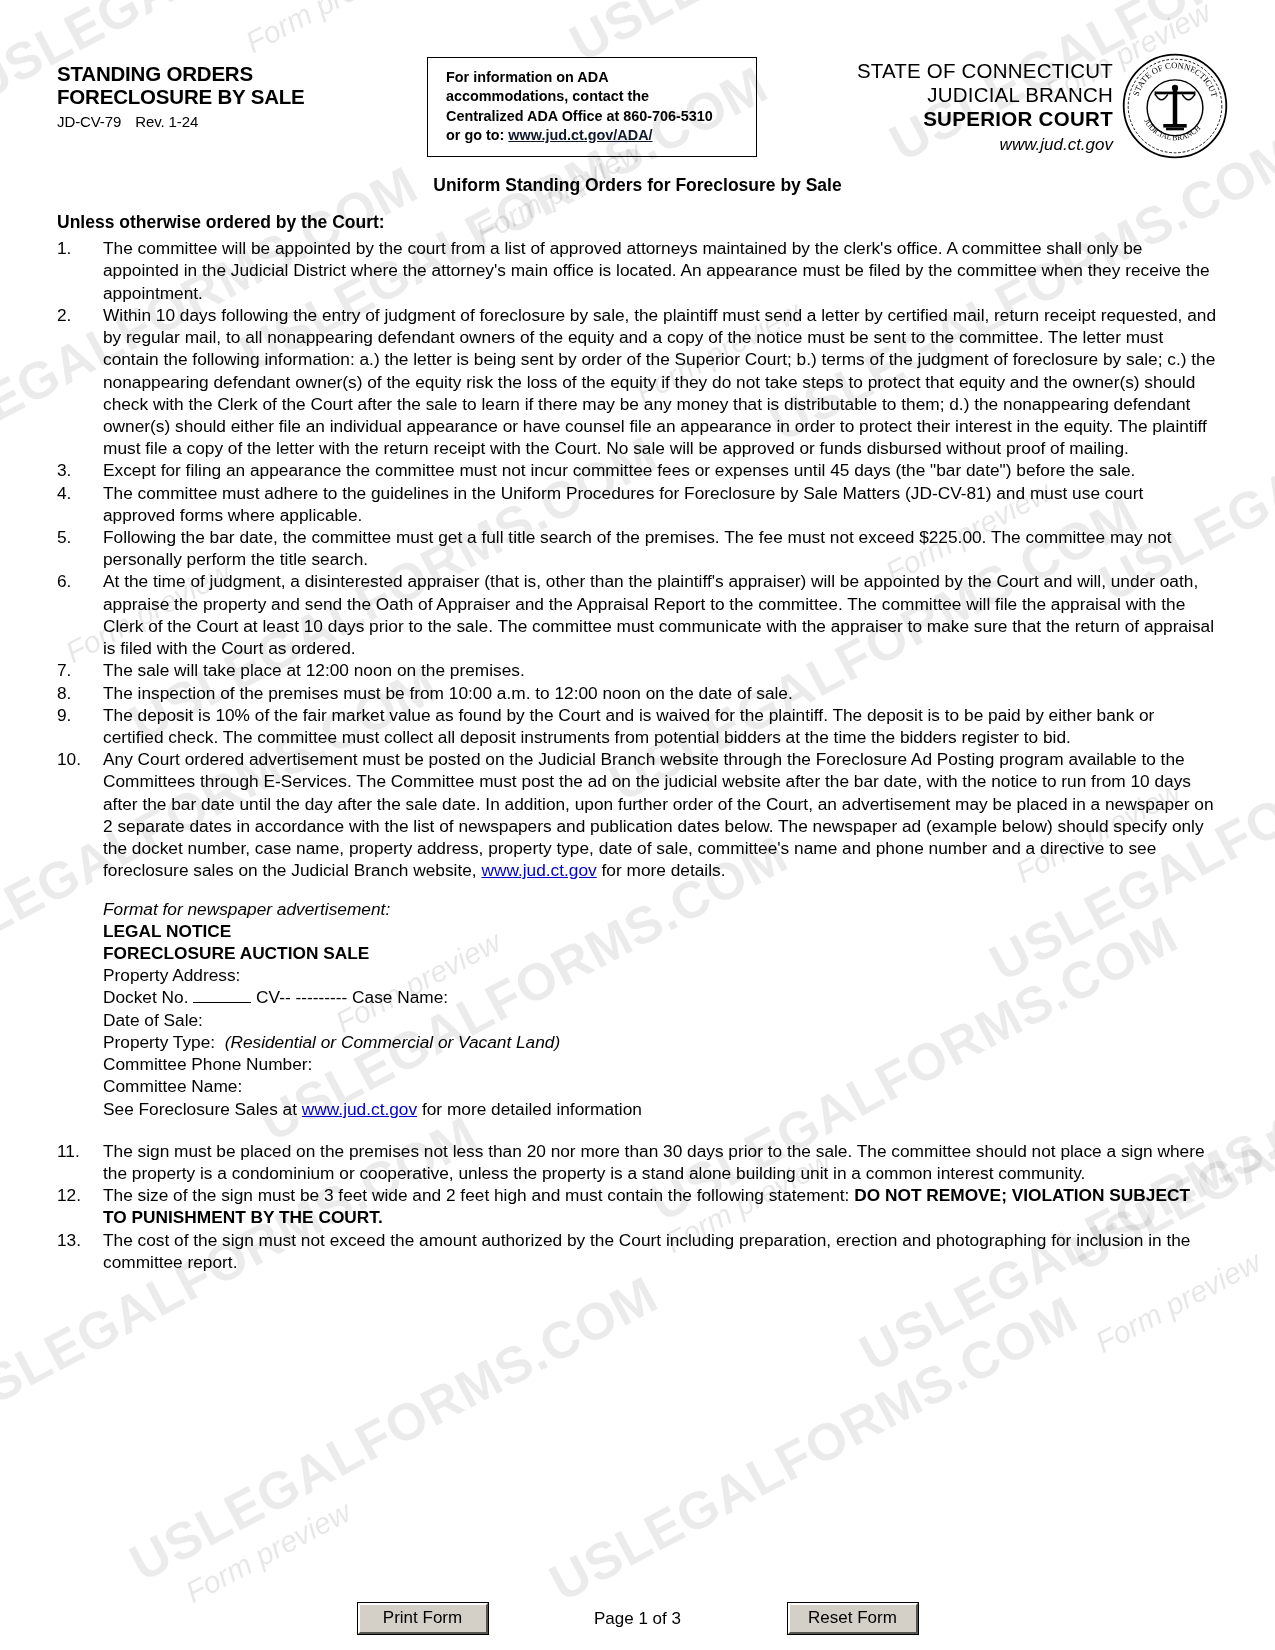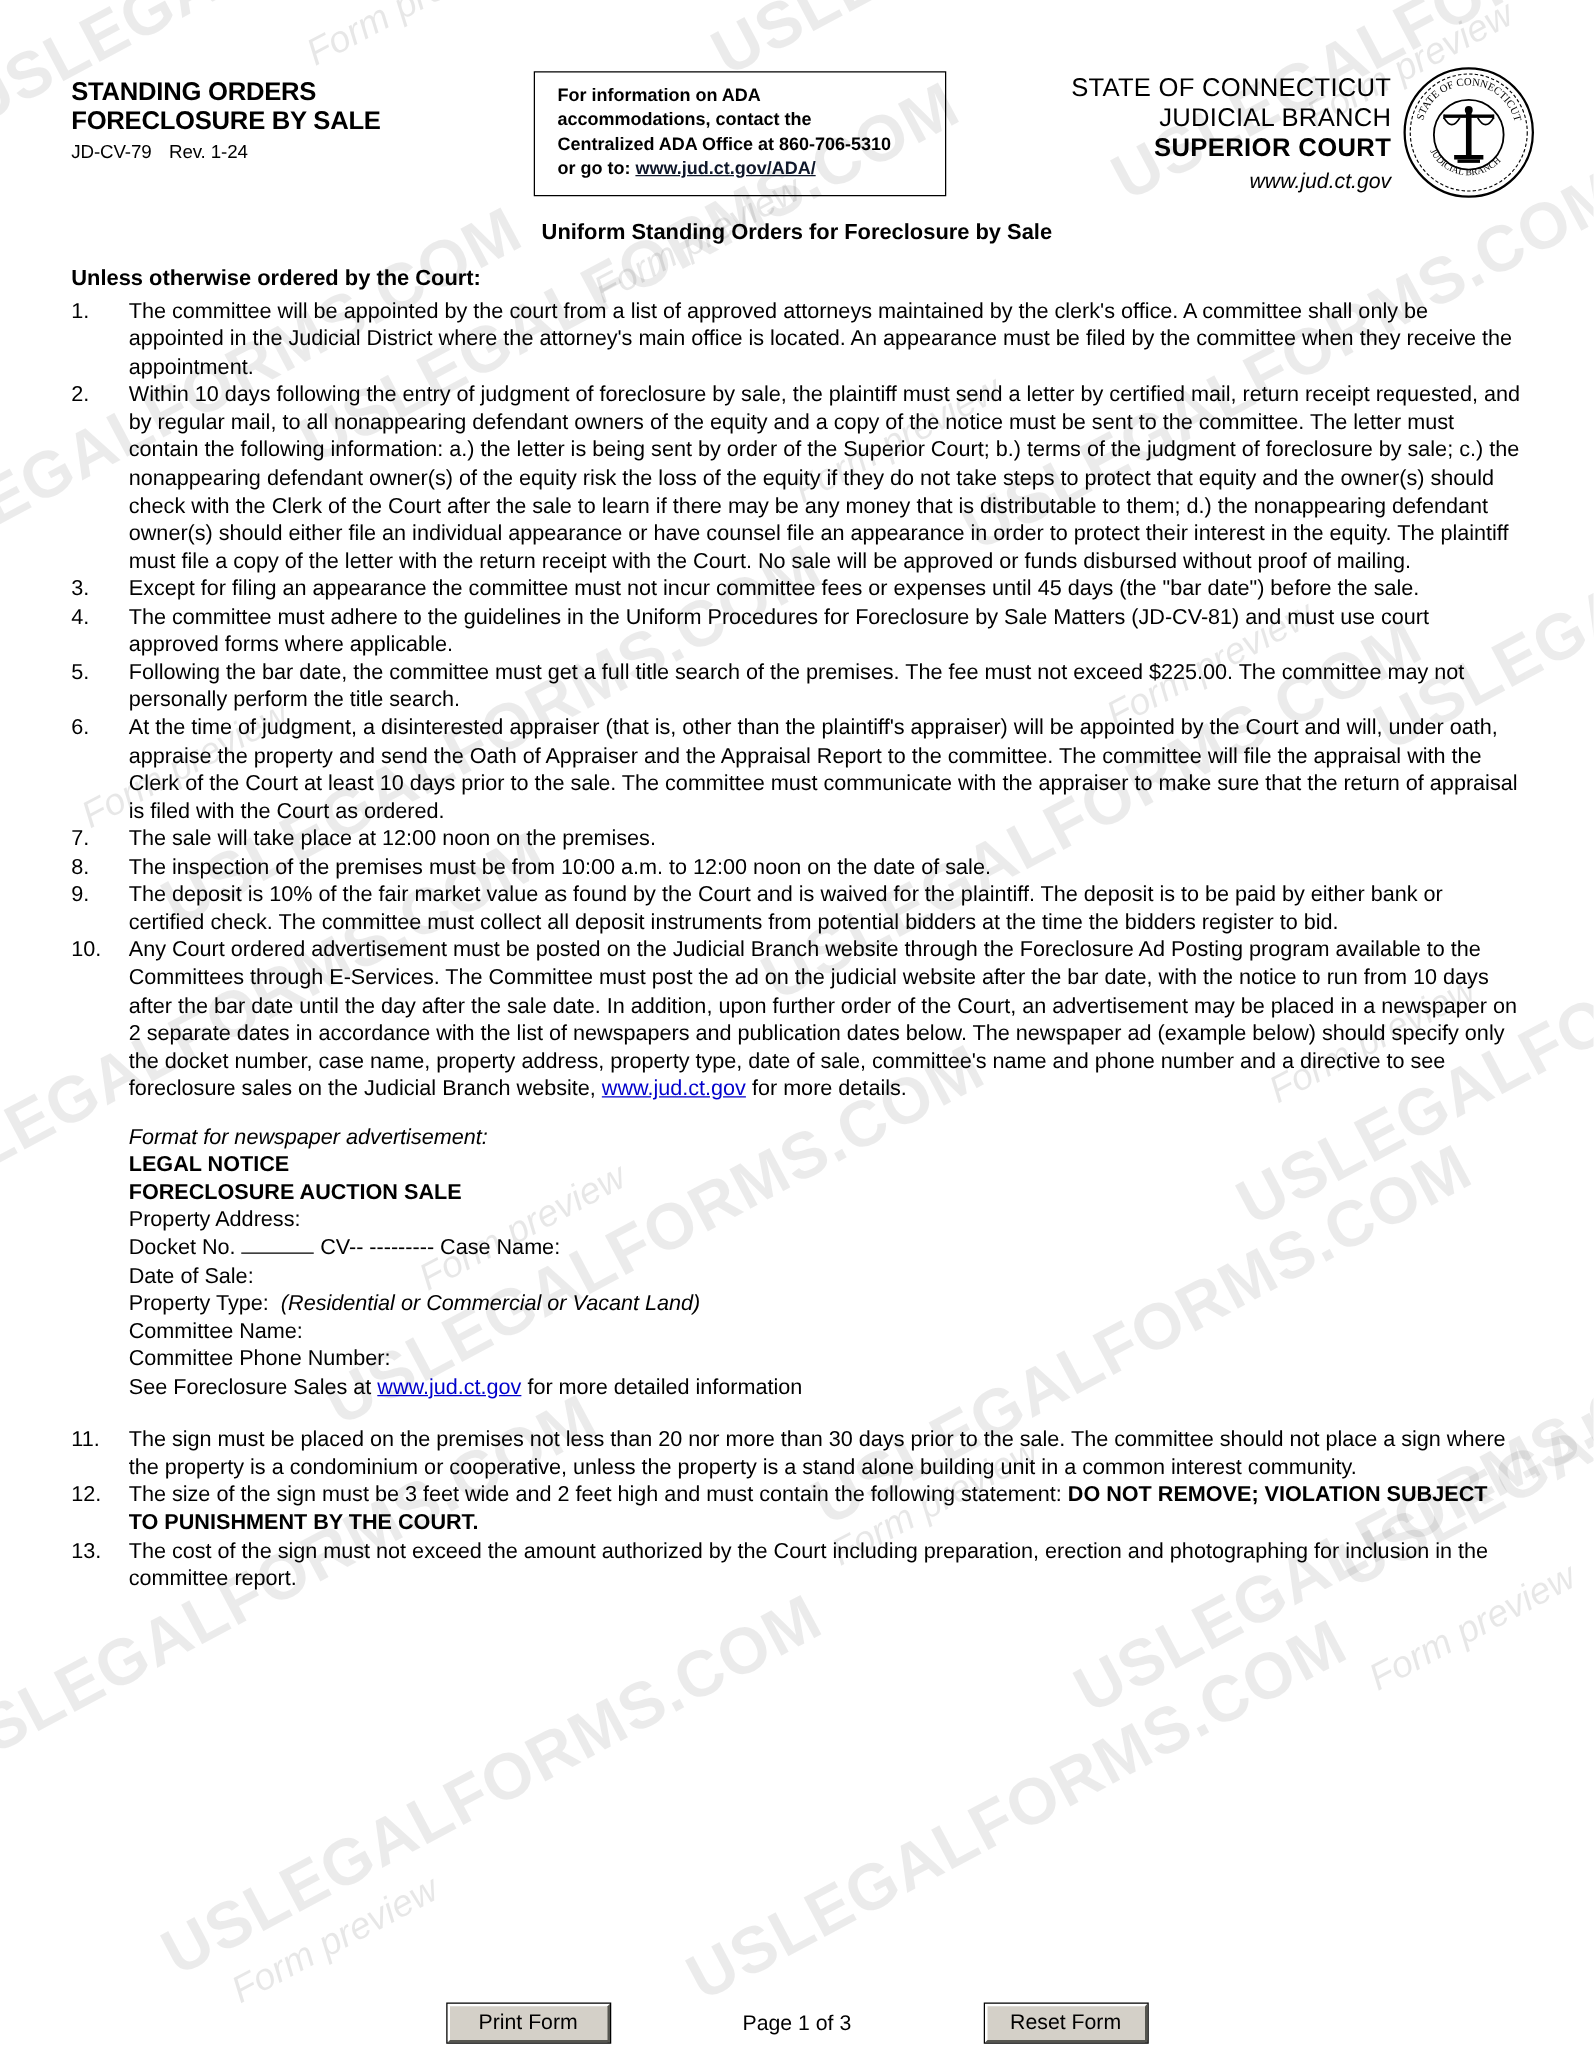--- a/index.html
+++ b/index.html
@@ -341,22 +341,22 @@
   </div>
 
   <div class="ad-block">
     <div class="it">Format for newspaper advertisement:</div>
     <div class="bold">LEGAL NOTICE</div>
     <div class="bold">FORECLOSURE AUCTION SALE</div>
     <div>Property Address:</div>
     <div><span>Docket No.</span> <span class="blank-line"></span> <span>CV-- --------- Case Name:</span></div>
     <div>Date of Sale:</div>
     <div><span>Property Type:</span>&nbsp; <span class="it">(Residential or Commercial or Vacant Land)</span></div>
+    <div>Committee Phone Number:</div>
     <div>Committee Name:</div>
-    <div>Committee Phone Number:</div>
     <div><span>See Foreclosure Sales at </span><a class="doclink" href="#">www.jud.ct.gov</a><span> for more detailed information</span></div>
   </div>
 
   <div class="list" style="margin-top:20px;">
     <div class="item">
       <div class="num">11.</div>
       <div class="txt">The sign must be placed on the premises not less than 20 nor more than 30 days prior to the sale. The committee should not place a sign where the property is a condominium or cooperative, unless the property is a stand alone building unit in a common interest community.</div>
     </div>
     <div class="item">
       <div class="num">12.</div>

